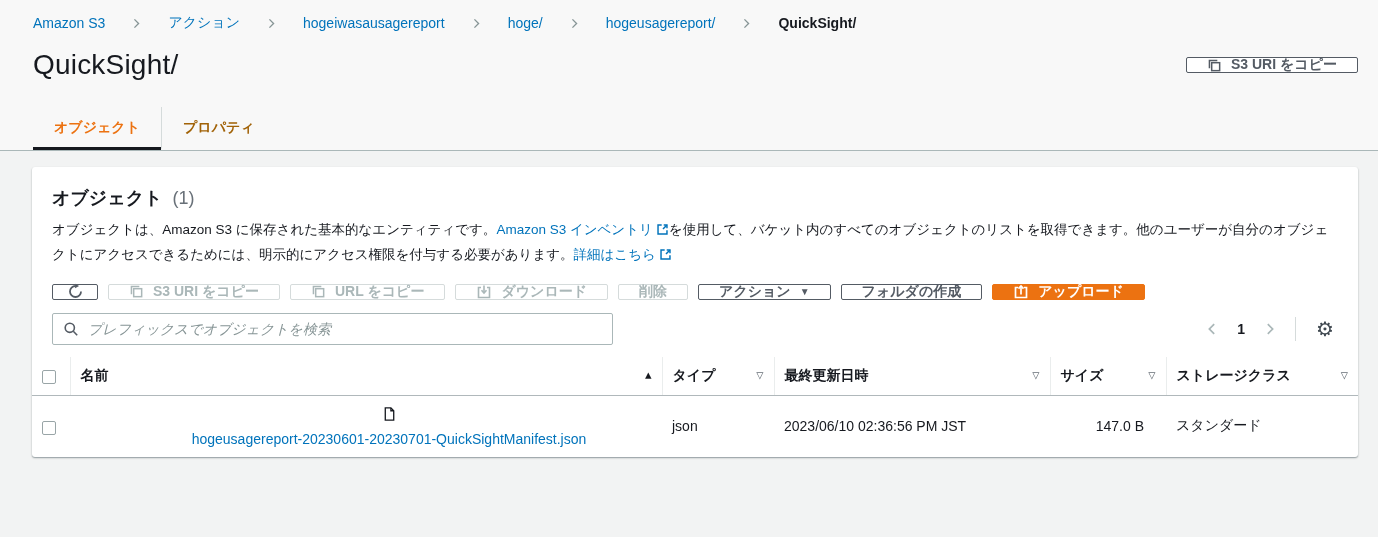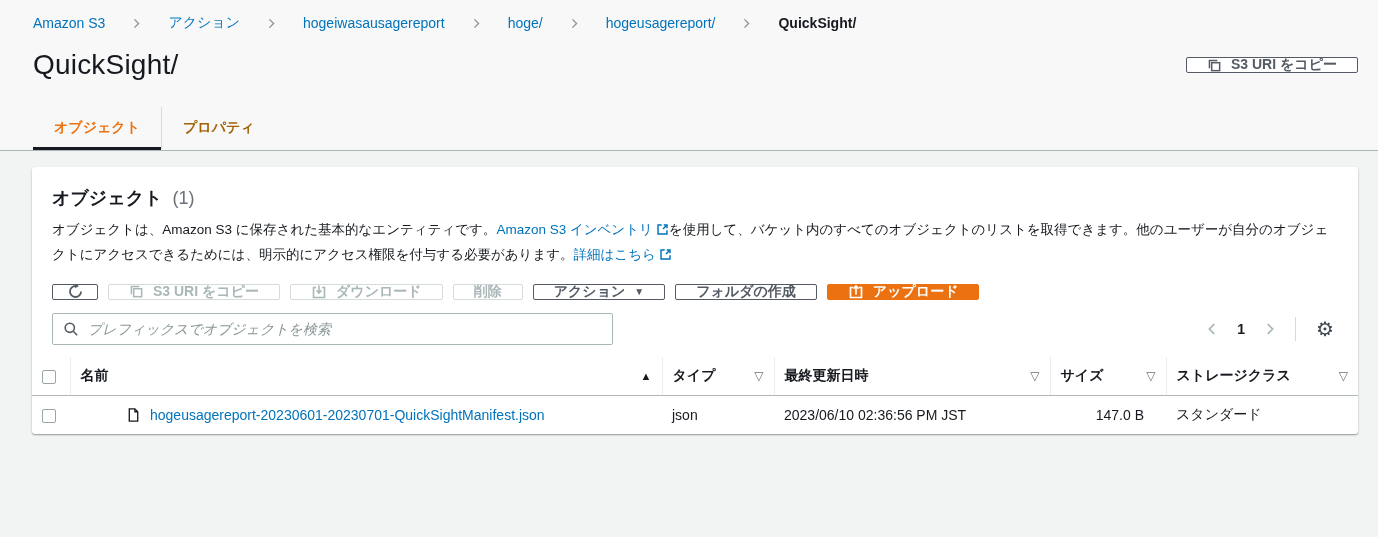--- a/index.html
+++ b/index.html
@@ -55,33 +55,33 @@
   .search-box input::placeholder { font-style:italic; color:#879596; }
   .pager { display:flex; align-items:center; gap:4px; }
   .pg-btn { background:none; border:none; color:#aab7b8; cursor:pointer; display:flex; align-items:center; padding:4px 6px; }
   .pg-num { background:none; border:none; font-weight:700; font-size:14px; color:#16191f; padding:4px 8px; font-family:inherit; cursor:pointer; }
   .pg-div { width:1px; height:24px; background:#d5dbdb; margin:0 12px 0 8px; }
   .gear-btn { background:none; border:none; cursor:pointer; font-size:20px; color:#3f4850; line-height:1; padding:0 4px; }
   
   table { width:100%; border-collapse:collapse; margin-top:12px; font-size:14px; }
   th { text-align:left; padding:10px 10px; border-bottom:1px solid #b0b8bb; }
   th + th { border-left:1px solid #eaeded; }
-  .th-inner { display:flex; align-items:center; justify-content:space-between; gap:14px; font-weight:700; color:#16191f; cursor:pointer; }
+  .th-inner { display:flex; align-items:center; justify-content:space-between; gap:14px; font-weight:700; color:#16191f; cursor:pointer;font-family:Liberation Mono, monospace; }
   .sort-asc { font-size:11px; color:#16191f; }
   .sort-none { font-size:12px; color:#687078; }
   td { padding:10px 10px; vertical-align:middle; }
   .col-check { width:38px; }
   .col-type { width:112px; }
   .col-date { width:276px; }
   .col-size { width:116px; }
   .col-storage { width:192px; }
   .cell-size { text-align:right; padding-right:22px; }
   th.col-size .th-inner { }
   .checkbox { display:inline-block; width:14px; height:14px; border:1px solid #99a5a7; border-radius:2px; background:#fff; cursor:pointer; vertical-align:middle; }
-  .name-cell { display:flex; align-items:center; gap:9px; padding-left:46px; }
+  .name-cell { display:flex; align-items:center; gap:9px; padding-left:46px;flex-direction:column; }
   .obj-link { color:#0073bb; text-decoration:none; cursor:pointer; }
 </style>
 </head>
 <body>
 
 <div class="top-area">
   <nav class="breadcrumb">
     <a class="crumb-link">Amazon S3</a>
     <span class="crumb-sep">
         <svg viewBox="0 0 16 16">
@@ -165,20 +165,29 @@
         <span style="display:flex;">
             <svg width="15" height="15" viewBox="0 0 16 16">
               <rect x="5" y="5" width="8.5" height="8.5" fill="none" stroke="currentColor" stroke-width="1.6"></rect>
               <path d="M11 2.6H2.6V11" fill="none" stroke="currentColor" stroke-width="1.6"></path>
             </svg>
           </span>
         <span>S3 URI をコピー</span>
       </button>
       <button class="btn btn-disabled" disabled="">
         <span style="display:flex;">
+            <svg width="15" height="15" viewBox="0 0 16 16">
+              <rect x="5" y="5" width="8.5" height="8.5" fill="none" stroke="currentColor" stroke-width="1.6"></rect>
+              <path d="M11 2.6H2.6V11" fill="none" stroke="currentColor" stroke-width="1.6"></path>
+            </svg>
+          </span>
+        <span>URL をコピー</span>
+      </button>
+      <button class="btn btn-disabled" disabled="">
+        <span style="display:flex;">
             <svg width="16" height="16" viewBox="0 0 16 16">
               <path d="M5 3.5H2.5v10h11v-10H11" fill="none" stroke="currentColor" stroke-width="1.6"></path>
               <line x1="8" y1="1.5" x2="8" y2="9" stroke="currentColor" stroke-width="1.6"></line>
               <path d="M5.5 6.2L8 9l2.5-2.8" fill="none" stroke="currentColor" stroke-width="1.6"></path>
             </svg>
           </span>
         <span>ダウンロード</span>
       </button>
       <button class="btn btn-disabled" disabled="">
         <span>削除</span>

